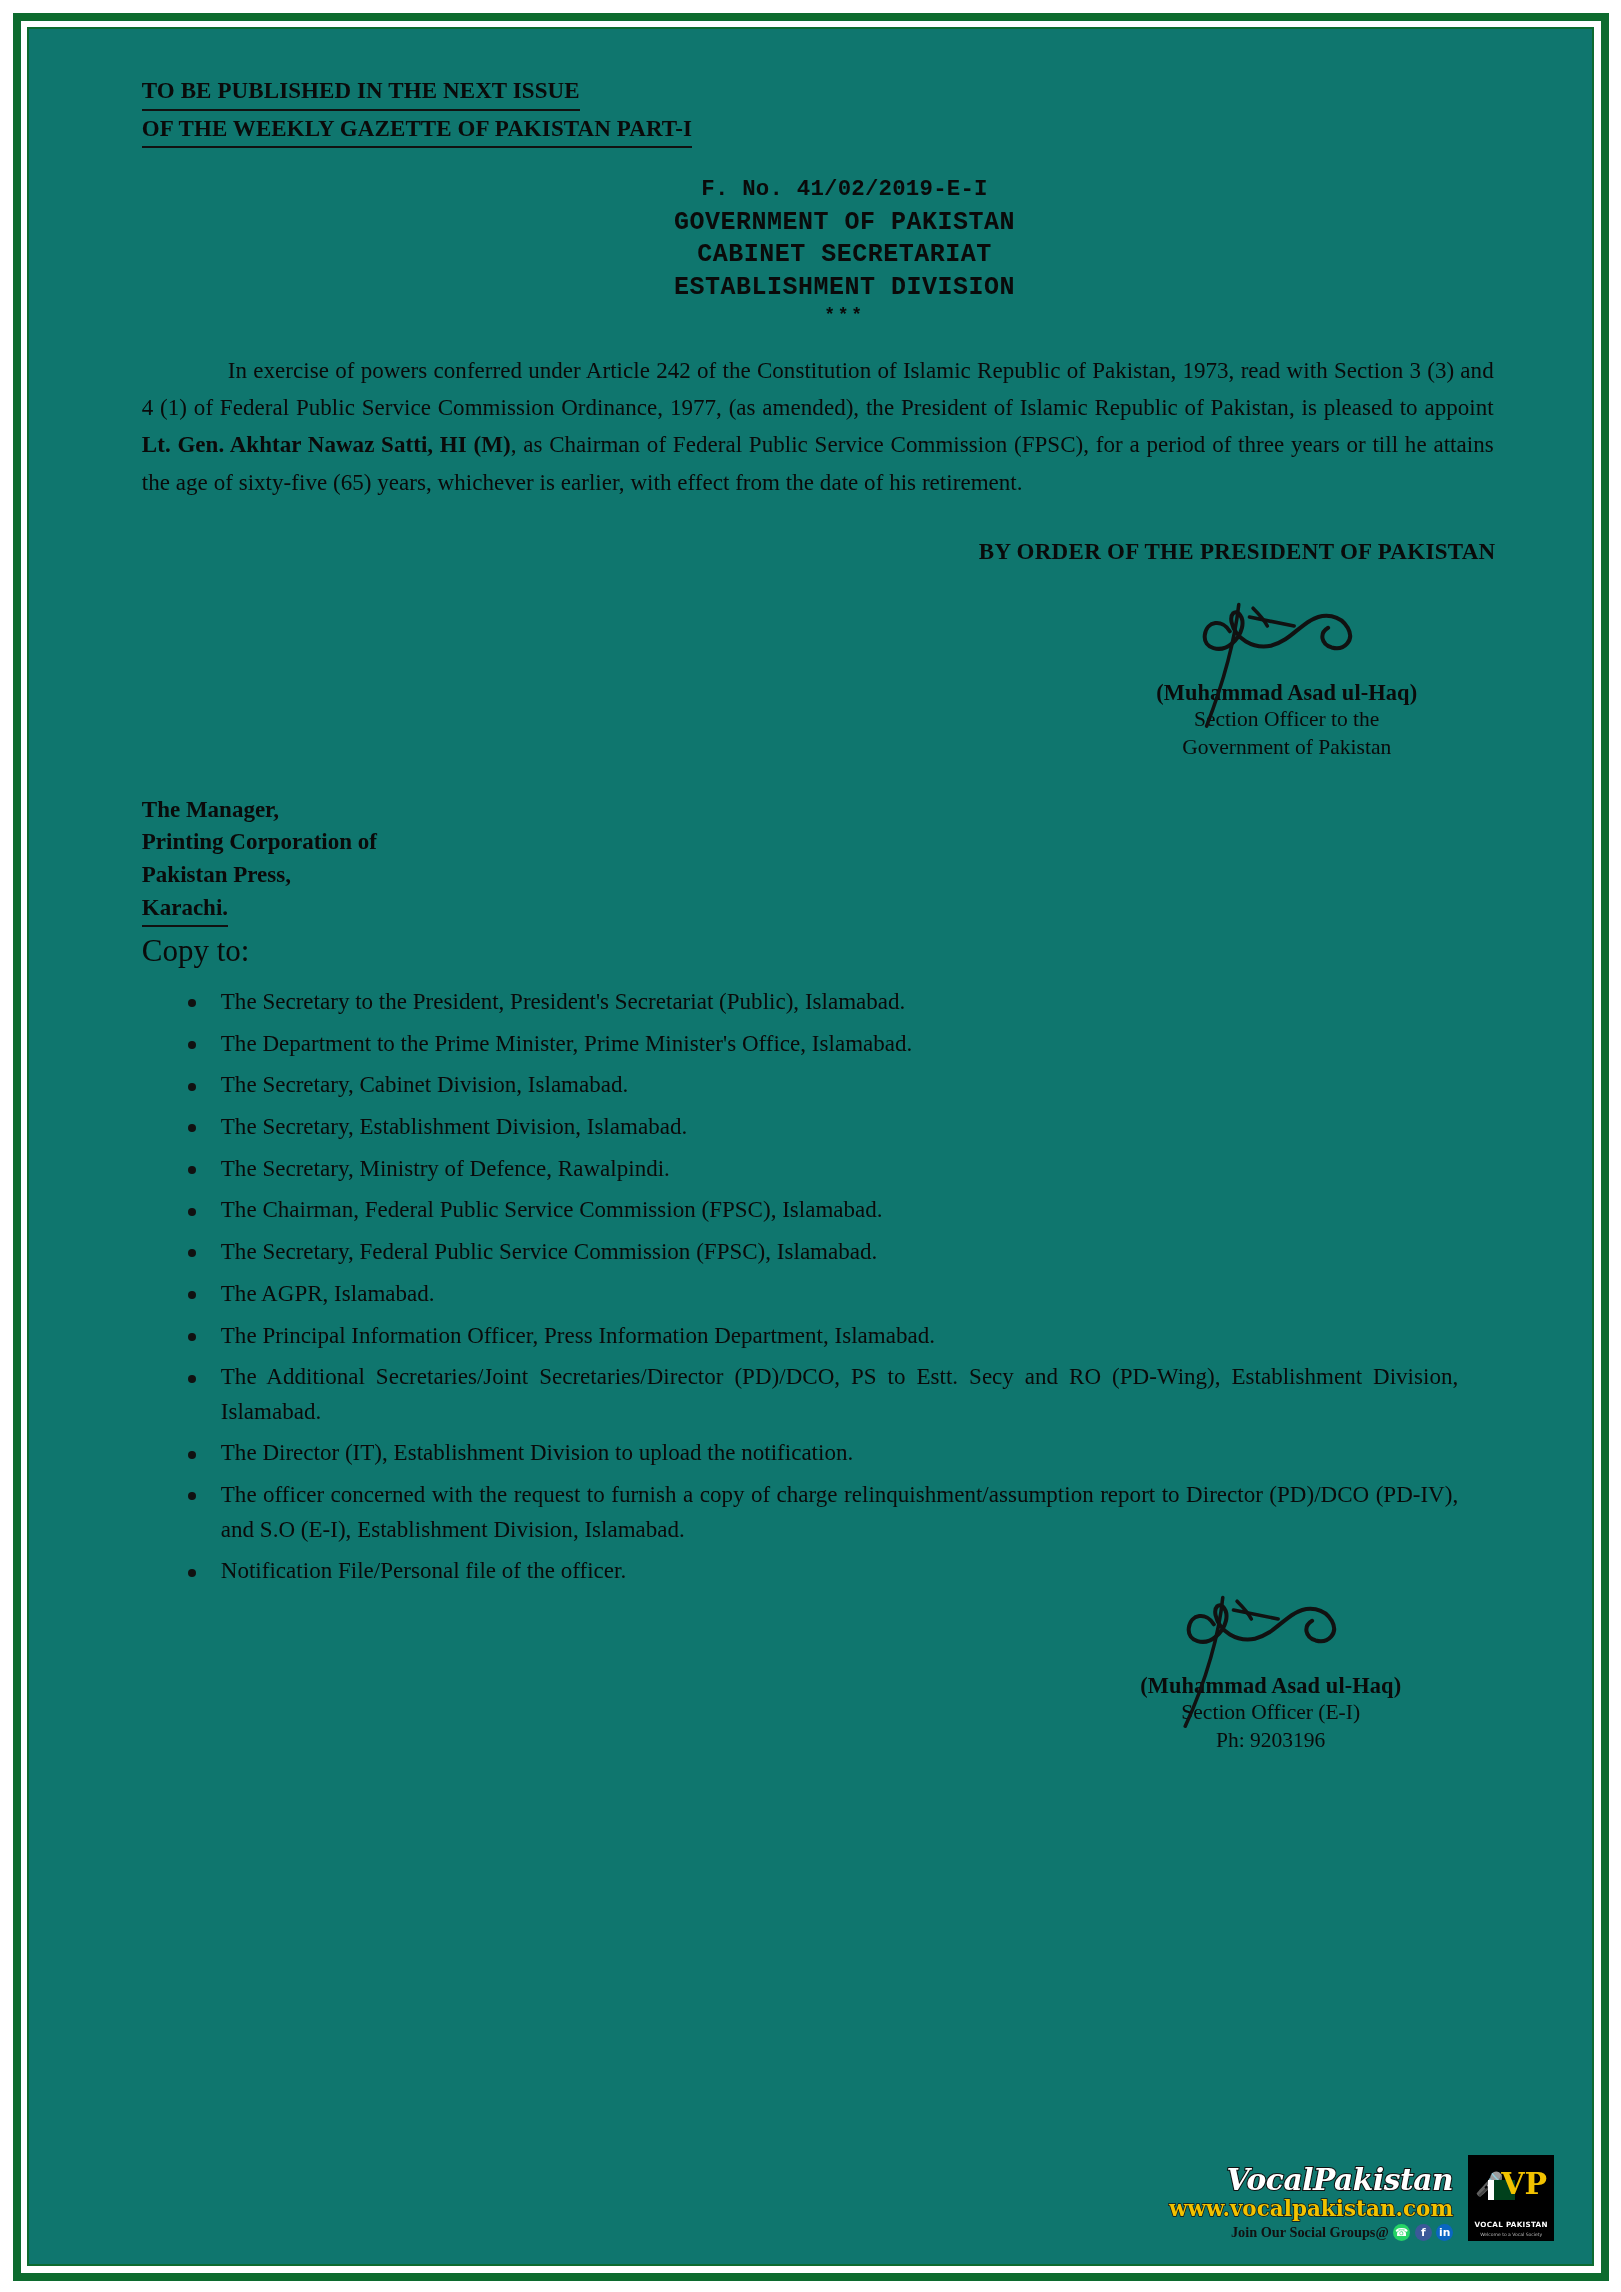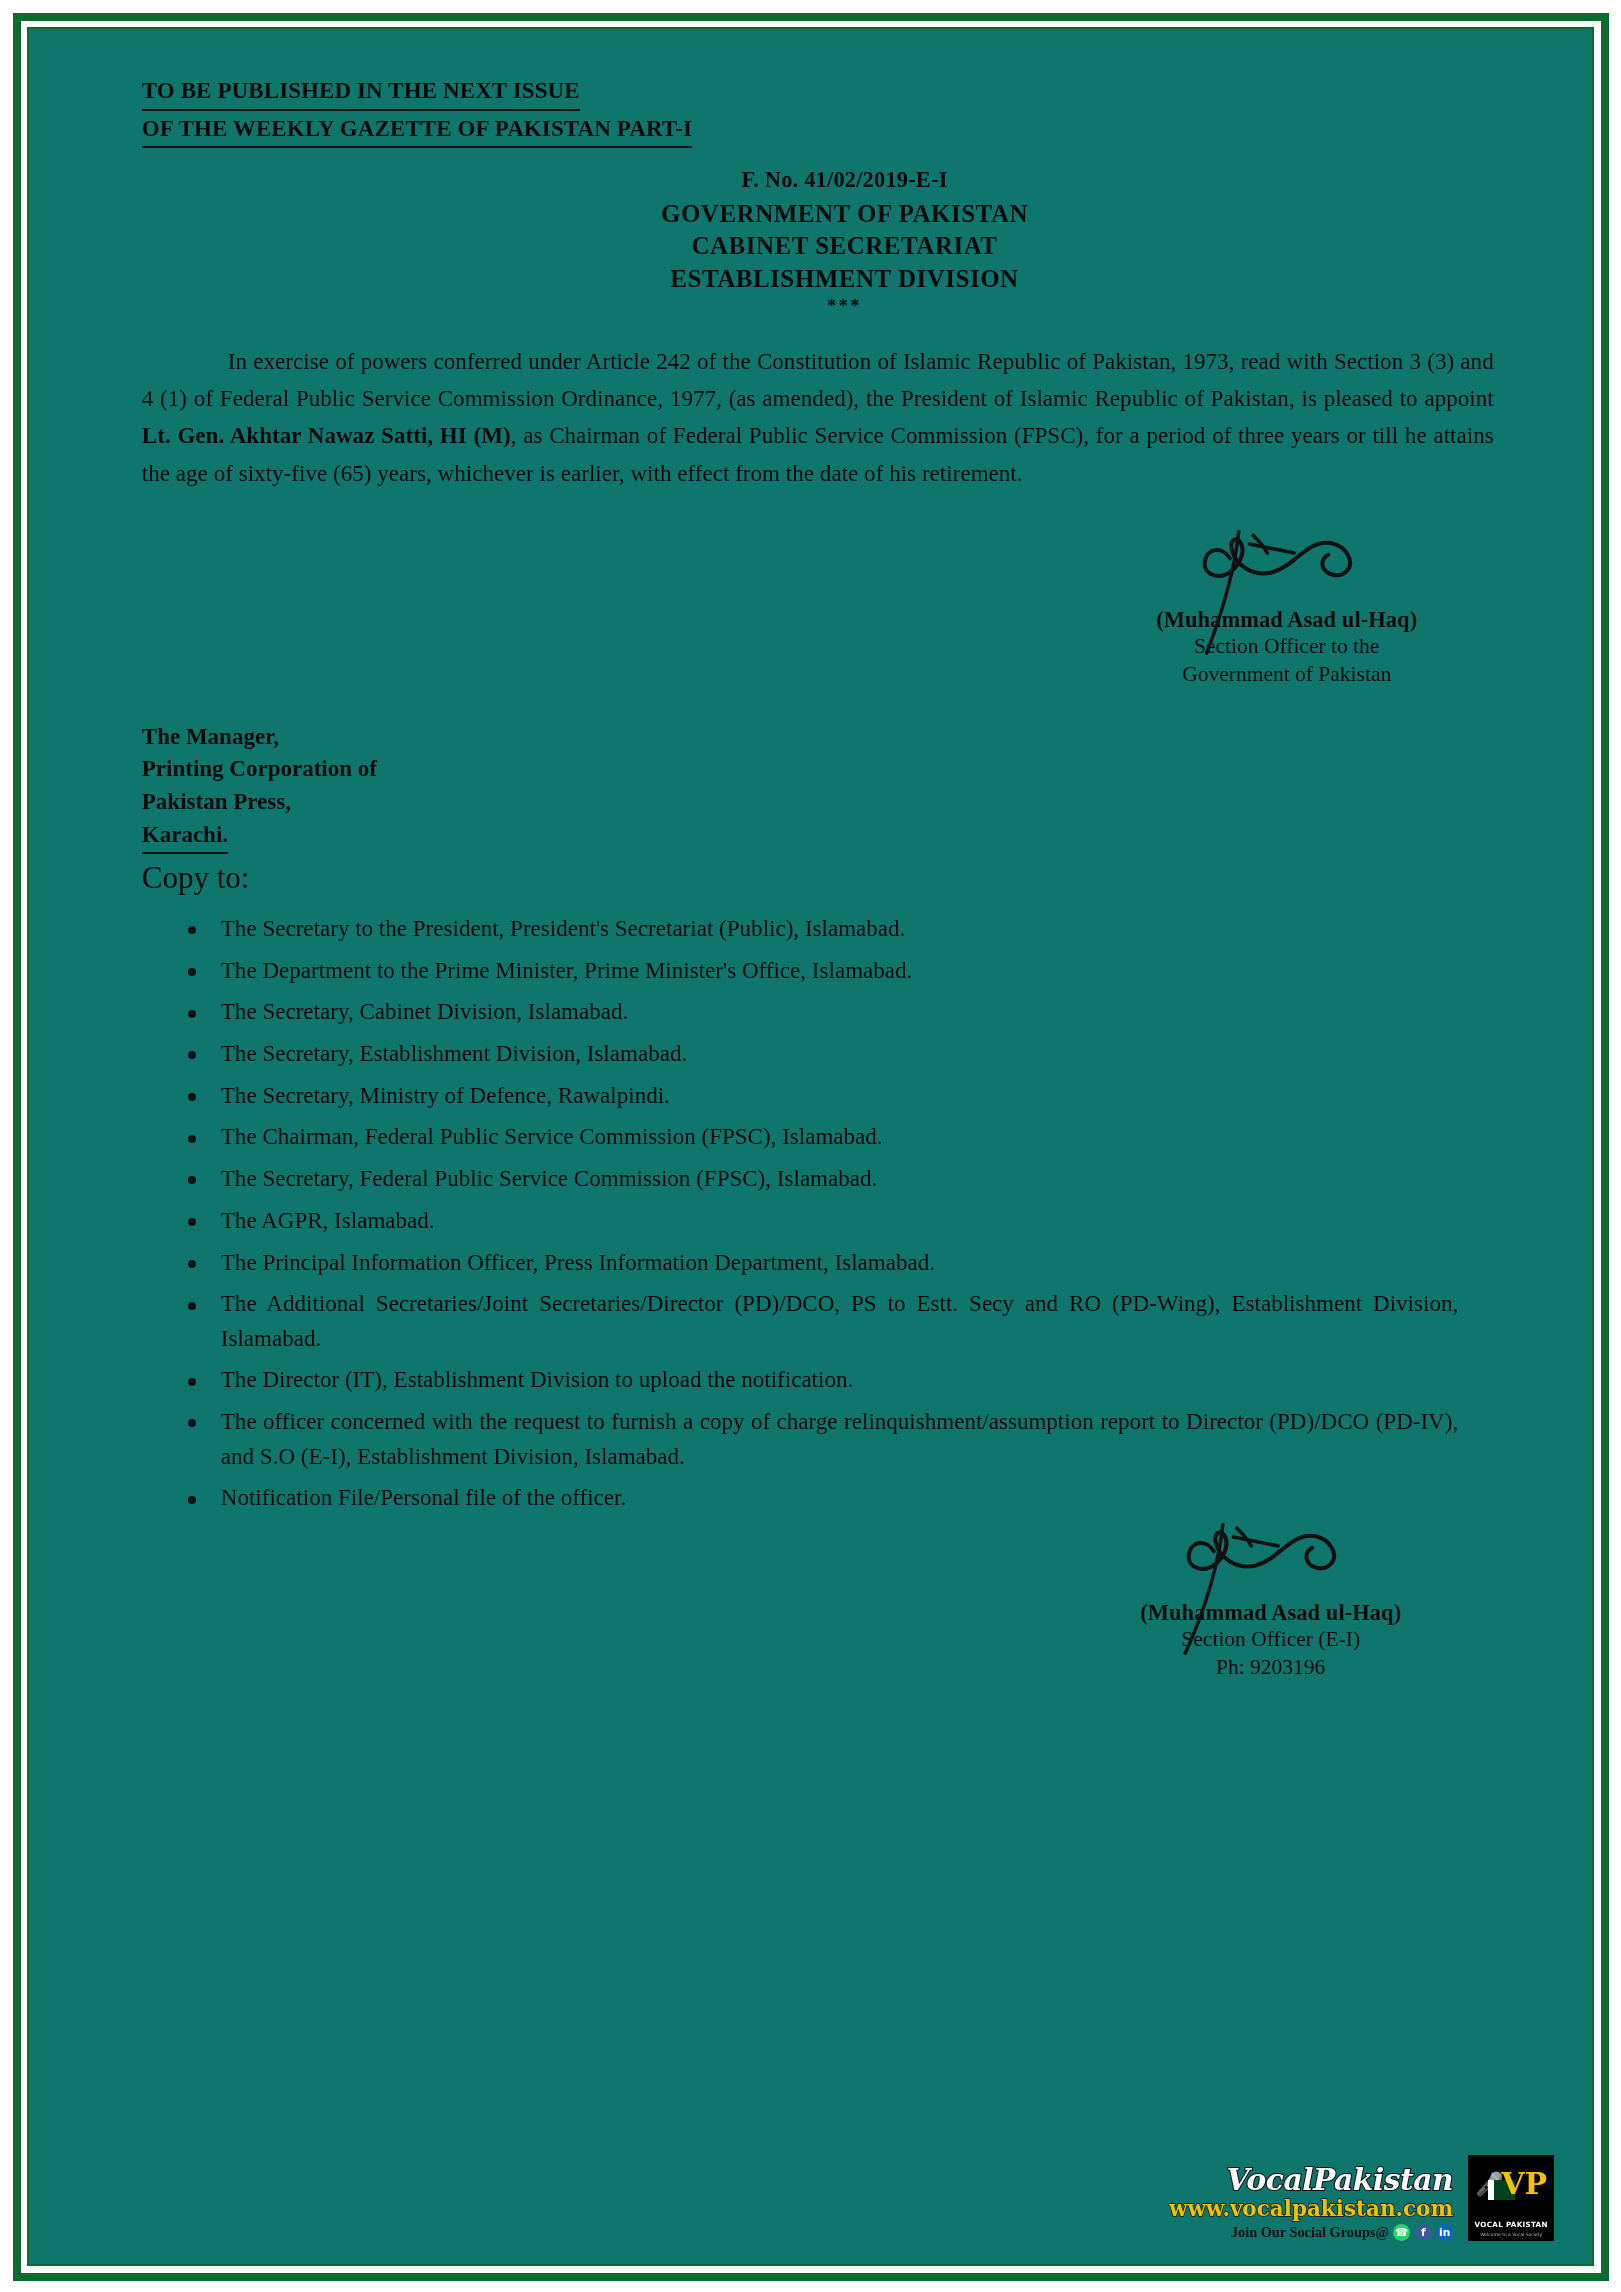--- a/index.html
+++ b/index.html
@@ -57,22 +57,23 @@
   .publish-note .ln {
     display: inline-block;
     border-bottom: 2.3px solid #111;
     padding-bottom: 0.9px;
     margin-bottom: 2.7px;
   }
 
   
   .letterhead {
     text-align: center;
-    margin-top: 16px;
+    margin-top: 25px;
     margin-left: 41px;
+    font-family: Liberation Mono, monospace;
   }
   .fileno {
     font-size: 22.4px;
     font-weight: bold;
     letter-spacing: 0.2px;
     margin-bottom: 4.5px;
   }
   .gov-line {
     font-size: 25px;
     font-weight: bold;
@@ -327,20 +328,21 @@
           <div class="gov-line">CABINET SECRETARIAT</div>
           <div class="gov-line">ESTABLISHMENT DIVISION</div>
           <div class="stars">***</div>
         </div>
 
 
         <p class="body-para">
           <span>In exercise of powers conferred under Article 242 of the Constitution of Islamic Republic of Pakistan, 1973, read with Section 3 (3) and 4 (1) of Federal Public Service Commission Ordinance, 1977, (as amended), the President of Islamic Republic of Pakistan, is pleased to appoint </span><b>Lt. Gen. Akhtar Nawaz Satti, HI (M)</b><span>, as Chairman of Federal Public Service Commission (FPSC), for a period of three years or till he attains the age of sixty-five (65) years, whichever is earlier, with effect from the date of his retirement.</span>
         </p>
 
+        <div class="by-order">BY ORDER OF THE PRESIDENT OF PAKISTAN</div>
 
         <div class="sig-block">
           <div class="sig-scribble">
             <svg width="269" height="134" viewBox="0 0 300 150" fill="none" xmlns="http://www.w3.org/2000/svg">
               <path d="M86 34 C78 20, 60 22, 58 38 C56 54, 76 58, 88 48 C100 38, 104 22, 96 14 C92 10, 86 14, 88 24 C92 42, 112 54, 132 50 C150 46, 162 30, 176 22 C192 12, 210 16, 218 30 C226 44, 214 56, 200 52 C188 48, 186 36, 196 30" stroke="#111" stroke-width="4.5" stroke-linecap="round"></path>
               <path d="M108 18 L158 28" stroke="#111" stroke-width="4" stroke-linecap="round"></path>
               <path d="M112 8 C118 14, 124 20, 128 28" stroke="#111" stroke-width="4" stroke-linecap="round"></path>
               <path d="M96 4 C92 40, 80 88, 60 140" stroke="#111" stroke-width="4" stroke-linecap="round"></path>
             </svg>
           </div>

